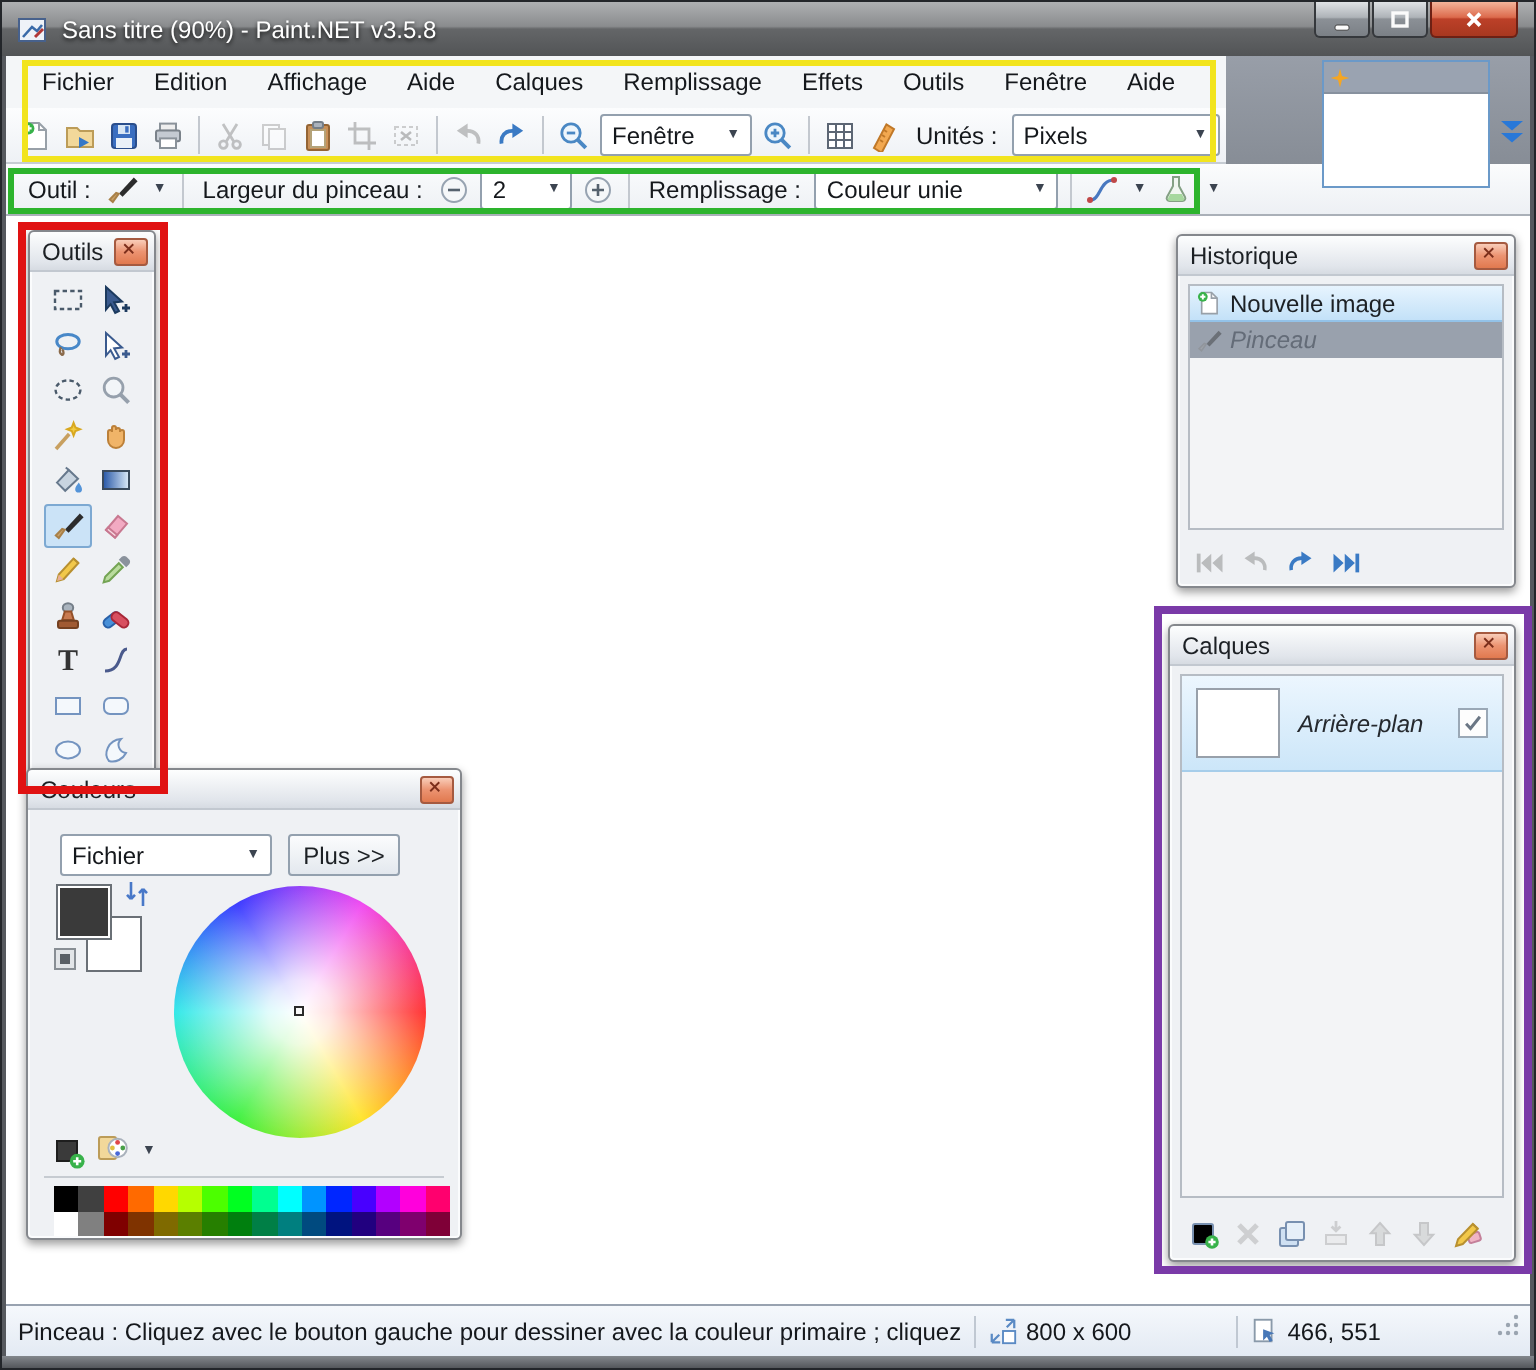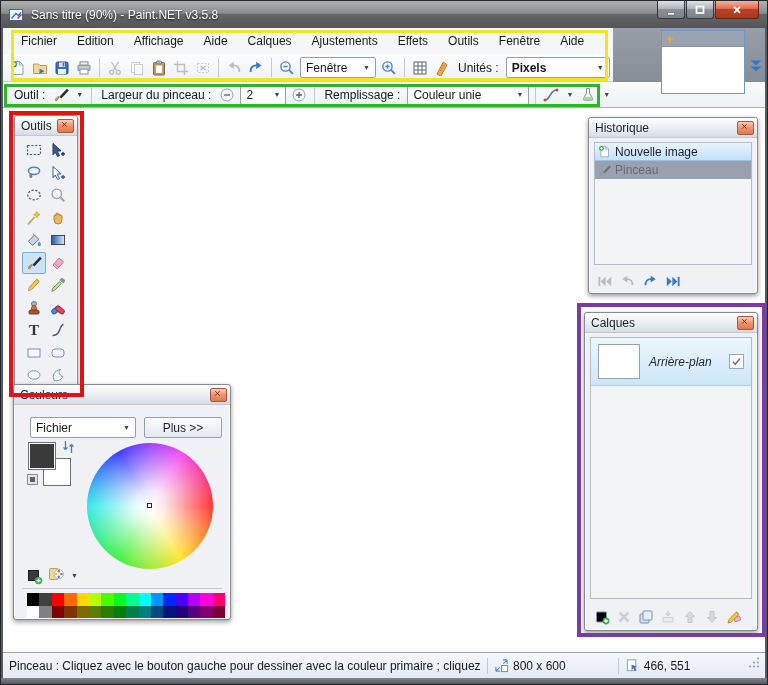--- a/index.html
+++ b/index.html
@@ -67,40 +67,40 @@
   .tool{width:24px;height:22.5px;display:flex;align-items:center;justify-content:center;
     border:1px solid transparent;border-radius:2px;}
   .tool svg{width:16px;height:16px;}
   .tool.selected{background:#cbe3f7;border-color:#7da9d2;}
   
   .history-panel{left:587px;top:116px;width:170px;height:177px;}
   .plist{position:absolute;top:24px;left:5px;right:5px;bottom:28px;background:#f3f4f6;border:1px solid #b6bcc4;}
   .hist-item{height:18px;display:flex;align-items:center;gap:4px;padding-left:3px;font-size:12px;color:#1c2024;}
   .hist-item svg{width:13px;height:13px;flex:none;}
   .hist-item.current{background:linear-gradient(#e7f4fe,#c3e1f8);border-bottom:1px solid #93c2e8;}
-  .hist-item.undone{background:#99a1ad;color:#646c78;}
+  .hist-item.undone{background:#99a1ad;color:#646c78;font-style:italic;}
   .pfoot{position:absolute;bottom:4px;left:8px;display:flex;gap:8px;}
   .navbtn{display:flex;}
   .navbtn svg{width:15px;height:15px;}
   
   .layers-panel{left:583px;top:311px;width:174px;height:319px;}
   .llist{position:absolute;top:24px;left:5px;right:5px;bottom:31px;background:#f3f4f6;border:1px solid #b6bcc4;}
   .layer-row{height:48px;display:flex;align-items:center;gap:9px;padding:0 7px;}
   .layer-row.selected{background:linear-gradient(#ecf6fe,#cce6f9);border-bottom:1px solid #a6cdea;}
   .layer-thumb{width:42px;height:35px;background:#fff;border:1px solid #98a0aa;flex:none;}
   .layer-name{flex:1;font-size:12px;font-style:italic;color:#25292e;}
   .layer-check{width:15px;height:15px;background:#fdfdfd;border:1px solid #9aa8b6;display:flex;
     align-items:center;justify-content:center;flex:none;}
   .layer-check svg{width:11px;height:11px;}
   .lfoot{position:absolute;bottom:5px;left:9px;display:flex;gap:6px;}
   .lfoot .navbtn svg{width:16px;height:16px;}
   
   .colors-panel{left:12px;top:383px;width:218px;height:236px;}
   .mode-combo{position:absolute;left:14px;top:32px;width:106px;}
-  .more-btn{position:absolute;left:130px;top:32px;width:78px;height:21px;font-size:12px;color:#1c2024;
+  .more-btn{position:absolute;left:130px;top:32px;width:56px;height:21px;font-size:12px;color:#1c2024;
     background:linear-gradient(#fbfcfd,#e3e8ee);border:1px solid #93a0ae;border-radius:2px;
     display:flex;align-items:center;justify-content:center;font-family:"Liberation Sans",sans-serif;}
   .swatch{position:absolute;width:28px;height:28px;border:1px solid #6a7076;box-shadow:inset 0 0 0 1px #fff;}
   .swatch.primary{left:14px;top:57px;z-index:2;}
   .swatch.secondary{left:29px;top:73px;z-index:1;background:#fff;}
   .swap-ic{position:absolute;left:47px;top:54px;width:13px;height:14px;}
   .mini-toggle{position:absolute;left:13px;top:89px;width:11px;height:11px;background:#e2e5e8;
     border:1px solid #888e94;display:flex;align-items:center;justify-content:center;z-index:3;}
   .mini-toggle span{width:5px;height:5px;background:#5a6066;display:block;}
   .wheel{position:absolute;left:73px;top:58px;width:126px;height:126px;border-radius:50%;
@@ -159,21 +159,21 @@
         </svg>
       </div>
     </div>
 
   <div class="menubar" id="menubar">
       <span class="menu-item">Fichier</span>
       <span class="menu-item">Edition</span>
       <span class="menu-item">Affichage</span>
       <span class="menu-item">Aide</span>
       <span class="menu-item">Calques</span>
-      <span class="menu-item">Ajustements</span>
+      <span class="menu-item">Remplissage</span>
       <span class="menu-item">Effets</span>
       <span class="menu-item">Outils</span>
       <span class="menu-item">Fenêtre</span>
       <span class="menu-item">Aide</span>
     </div>
   <div class="imagestrip"></div>
   <div class="toolbar" id="toolbar">
       <div class="tbtn">
         <svg viewBox="0 0 16 16" width="16" height="16" xmlns="http://www.w3.org/2000/svg">
           <path d="M3.5 1.5h6l3.5 3.5v9.5h-9.5z" fill="#fff" stroke="#98a0a8"></path>
@@ -276,21 +276,21 @@
           <path d="M2 6h12M2 10h12M6 2v12M10 2v12" stroke="#5c6674"></path>
         </svg>
       </div>
       <div class="tbtn">
         <svg viewBox="0 0 16 16" width="16" height="16" xmlns="http://www.w3.org/2000/svg">
           <path d="M3 14L9.2 2.2l3.8 2.4-6.2 11.8z" fill="#f2a850" stroke="#c07828"></path>
           <path d="M8 5l1.5 1M7 7.5l1.5 1M6 10l1.5 1" stroke="#c07828"></path>
         </svg>
       </div>
       <span class="tlabel">Unités :</span>
-      <div class="combo" style="width: 104px; font-weight: bold;">
+      <div class="combo" style="width: 104px;">
         <span class="combo-val">Pixels</span>
         <span class="arr">▼</span>
       </div>
     </div>
   <div class="toolopts" id="toolopts">
       <span class="tlabel">Outil :</span>
       <div class="tbtn">
         <svg viewBox="0 0 16 16" width="16" height="16" xmlns="http://www.w3.org/2000/svg">
           <path d="M13.9 1.7l-7.4 8 1.8 1.7 7.5-7.8z" fill="#2c2c2c"></path>
           <path d="M6.3 9.9L3.4 14l-1.5-1.3 3.2-3.2z" fill="#c8a068" stroke="#a88048"></path>

